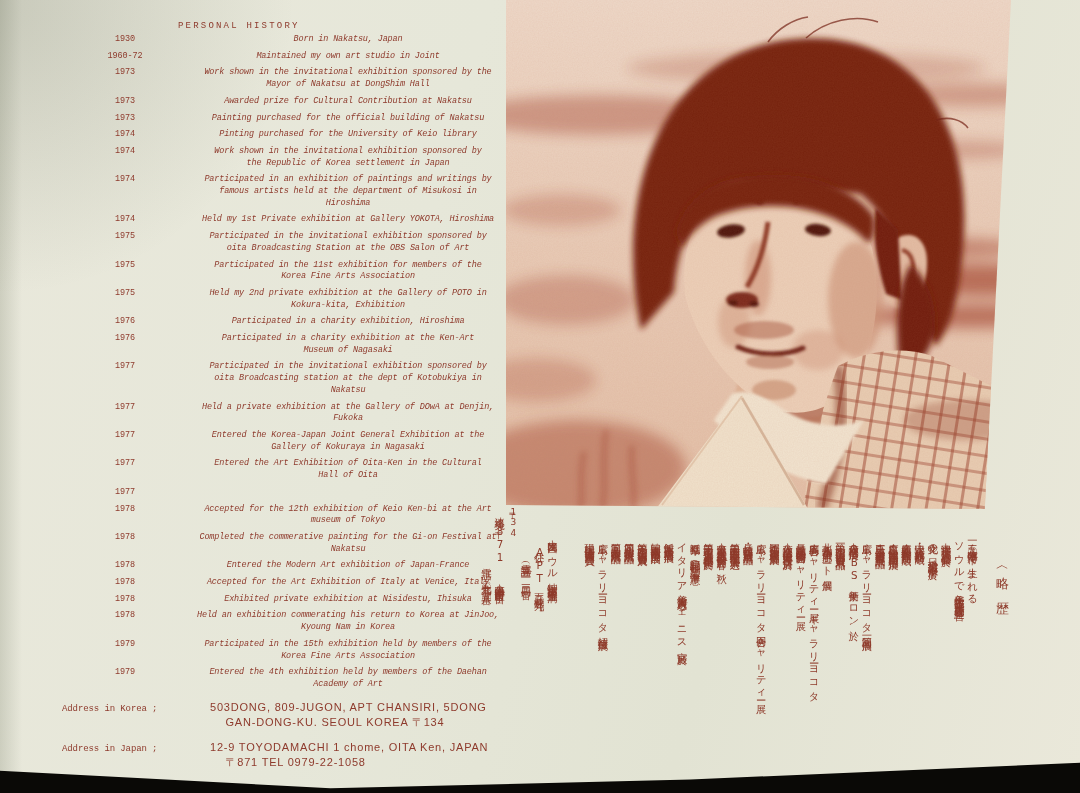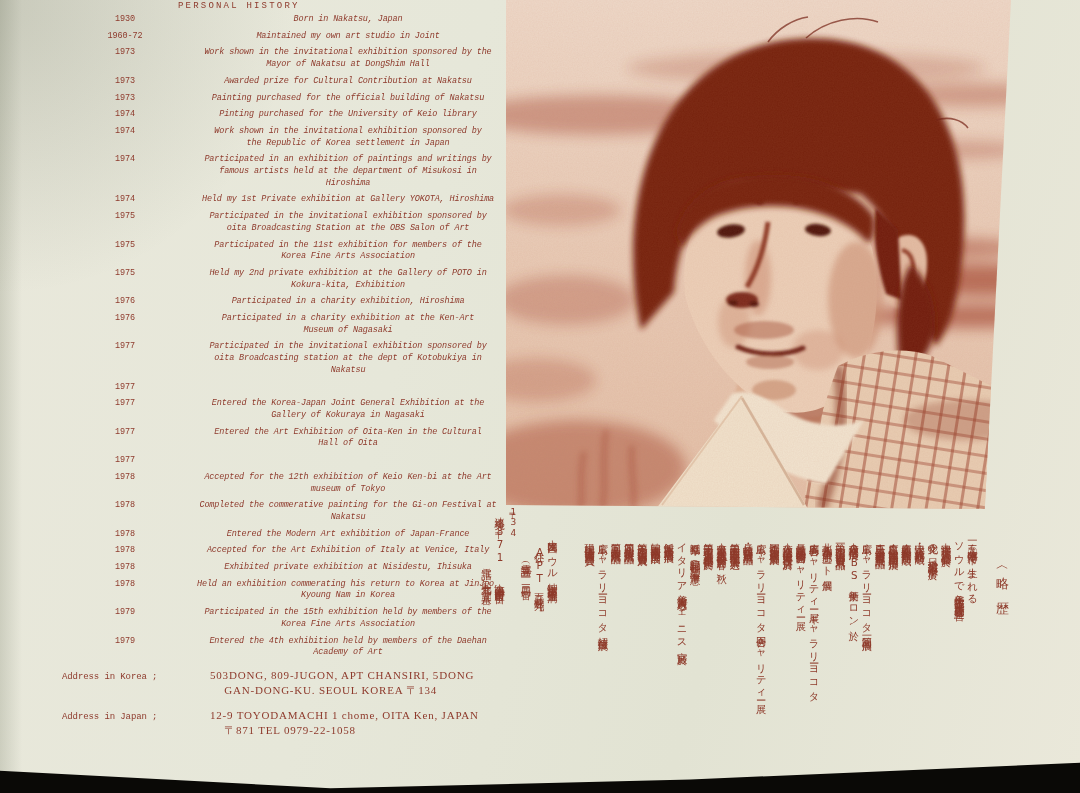--- a/index.html
+++ b/index.html
@@ -19,36 +19,37 @@
       linear-gradient(105deg,#e9e8db 0%,#e6e7d9 38%,#e2e3d3 68%,#eae8da 100%);
   }
   
   .history{
     position:absolute;left:72px;top:1px;width:446px;
     color:#8e3a2c;
   }
   .heading{
     margin-left:106px;font-size:9px;letter-spacing:2.2px;line-height:11px;
     white-space:nowrap;
+    margin-top:20px;
   }
   .entries{margin-top:2px;text-align:center;}
   .entry{
     display:grid;grid-template-columns:106px auto;margin-bottom:5px;
   }
   .year{font-size:8.5px;line-height:11.7px;letter-spacing:-0.1px;}
   .desc{
     font-size:8.5px;line-height:11.7px;letter-spacing:-0.15px;
     white-space:pre-line;
     font-style:italic;
   }
   .addresses{margin-top:9px;margin-left:-10px;}
   .addr-row{display:grid;grid-template-columns:148px auto;margin-bottom:9px;}
   .addr-label{font-size:9px;line-height:14px;letter-spacing:-0.1px;padding-top:2px;}
   .addr-value{
-    font-family:Liberation Serif, serif;
+    font-family:Liberation Sans, sans-serif;
     font-size:11px;line-height:15.5px;letter-spacing:.8px;white-space:pre-wrap;
   }
   
   .photo{
     position:absolute;left:506px;top:0;width:505px;height:509px;
     clip-path:polygon(0 0,100% 0,94.8% 100%,0 99.2%);
   }
   .photo svg{display:block;width:100%;height:100%;}
   
   .jp-block{
@@ -157,20 +158,22 @@
 
           <div class="entry">
             <span class="year">1977</span>
             <span class="desc">Participated in the invitational exhibition sponsored by
 oita Broadcasting station at the dept of Kotobukiya in
 Nakatsu</span>
           </div>
 
           <div class="entry">
             <span class="year">1977</span>
+            <span class="desc">Held a private exhibition at the Gallery of DOwA at Denjin,
+Fukoka</span>
           </div>
 
           <div class="entry">
             <span class="year">1977</span>
             <span class="desc">Entered the Korea-Japan Joint General Exhibition at the
 Gallery of Kokuraya in Nagasaki</span>
           </div>
 
           <div class="entry">
             <span class="year">1977</span>

